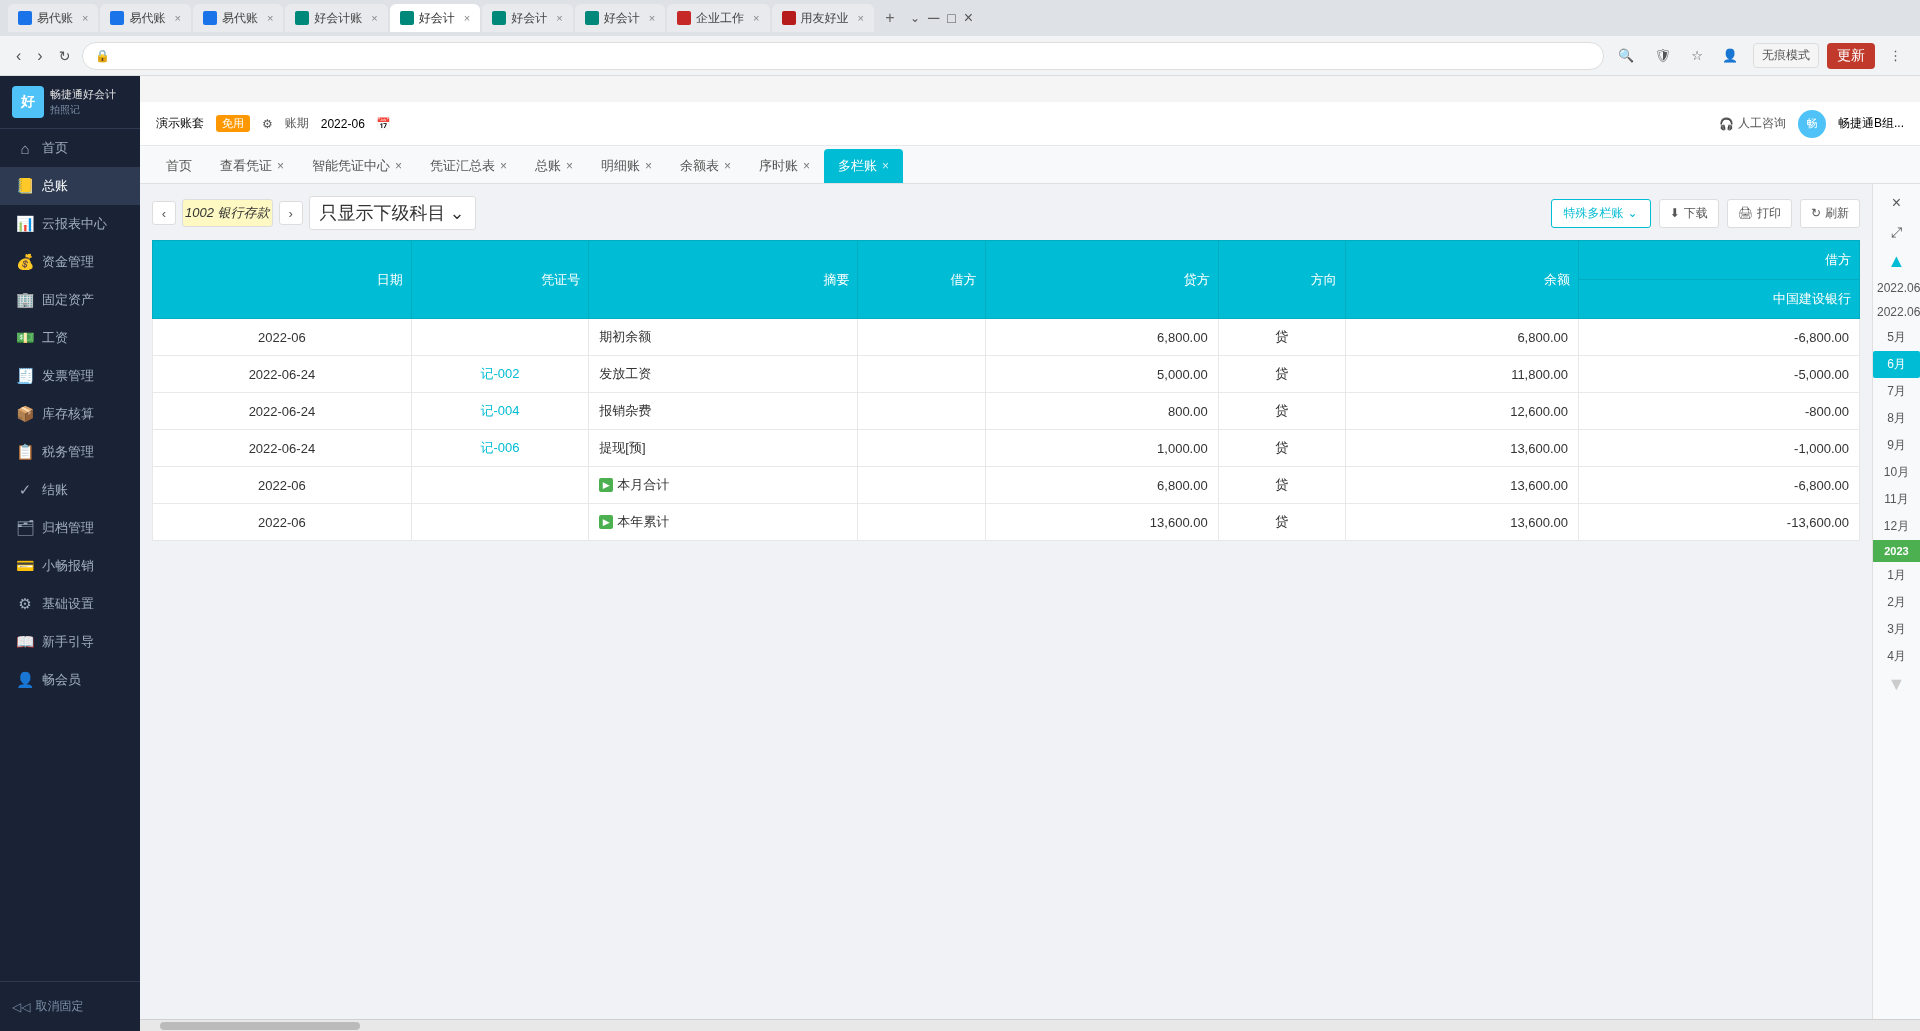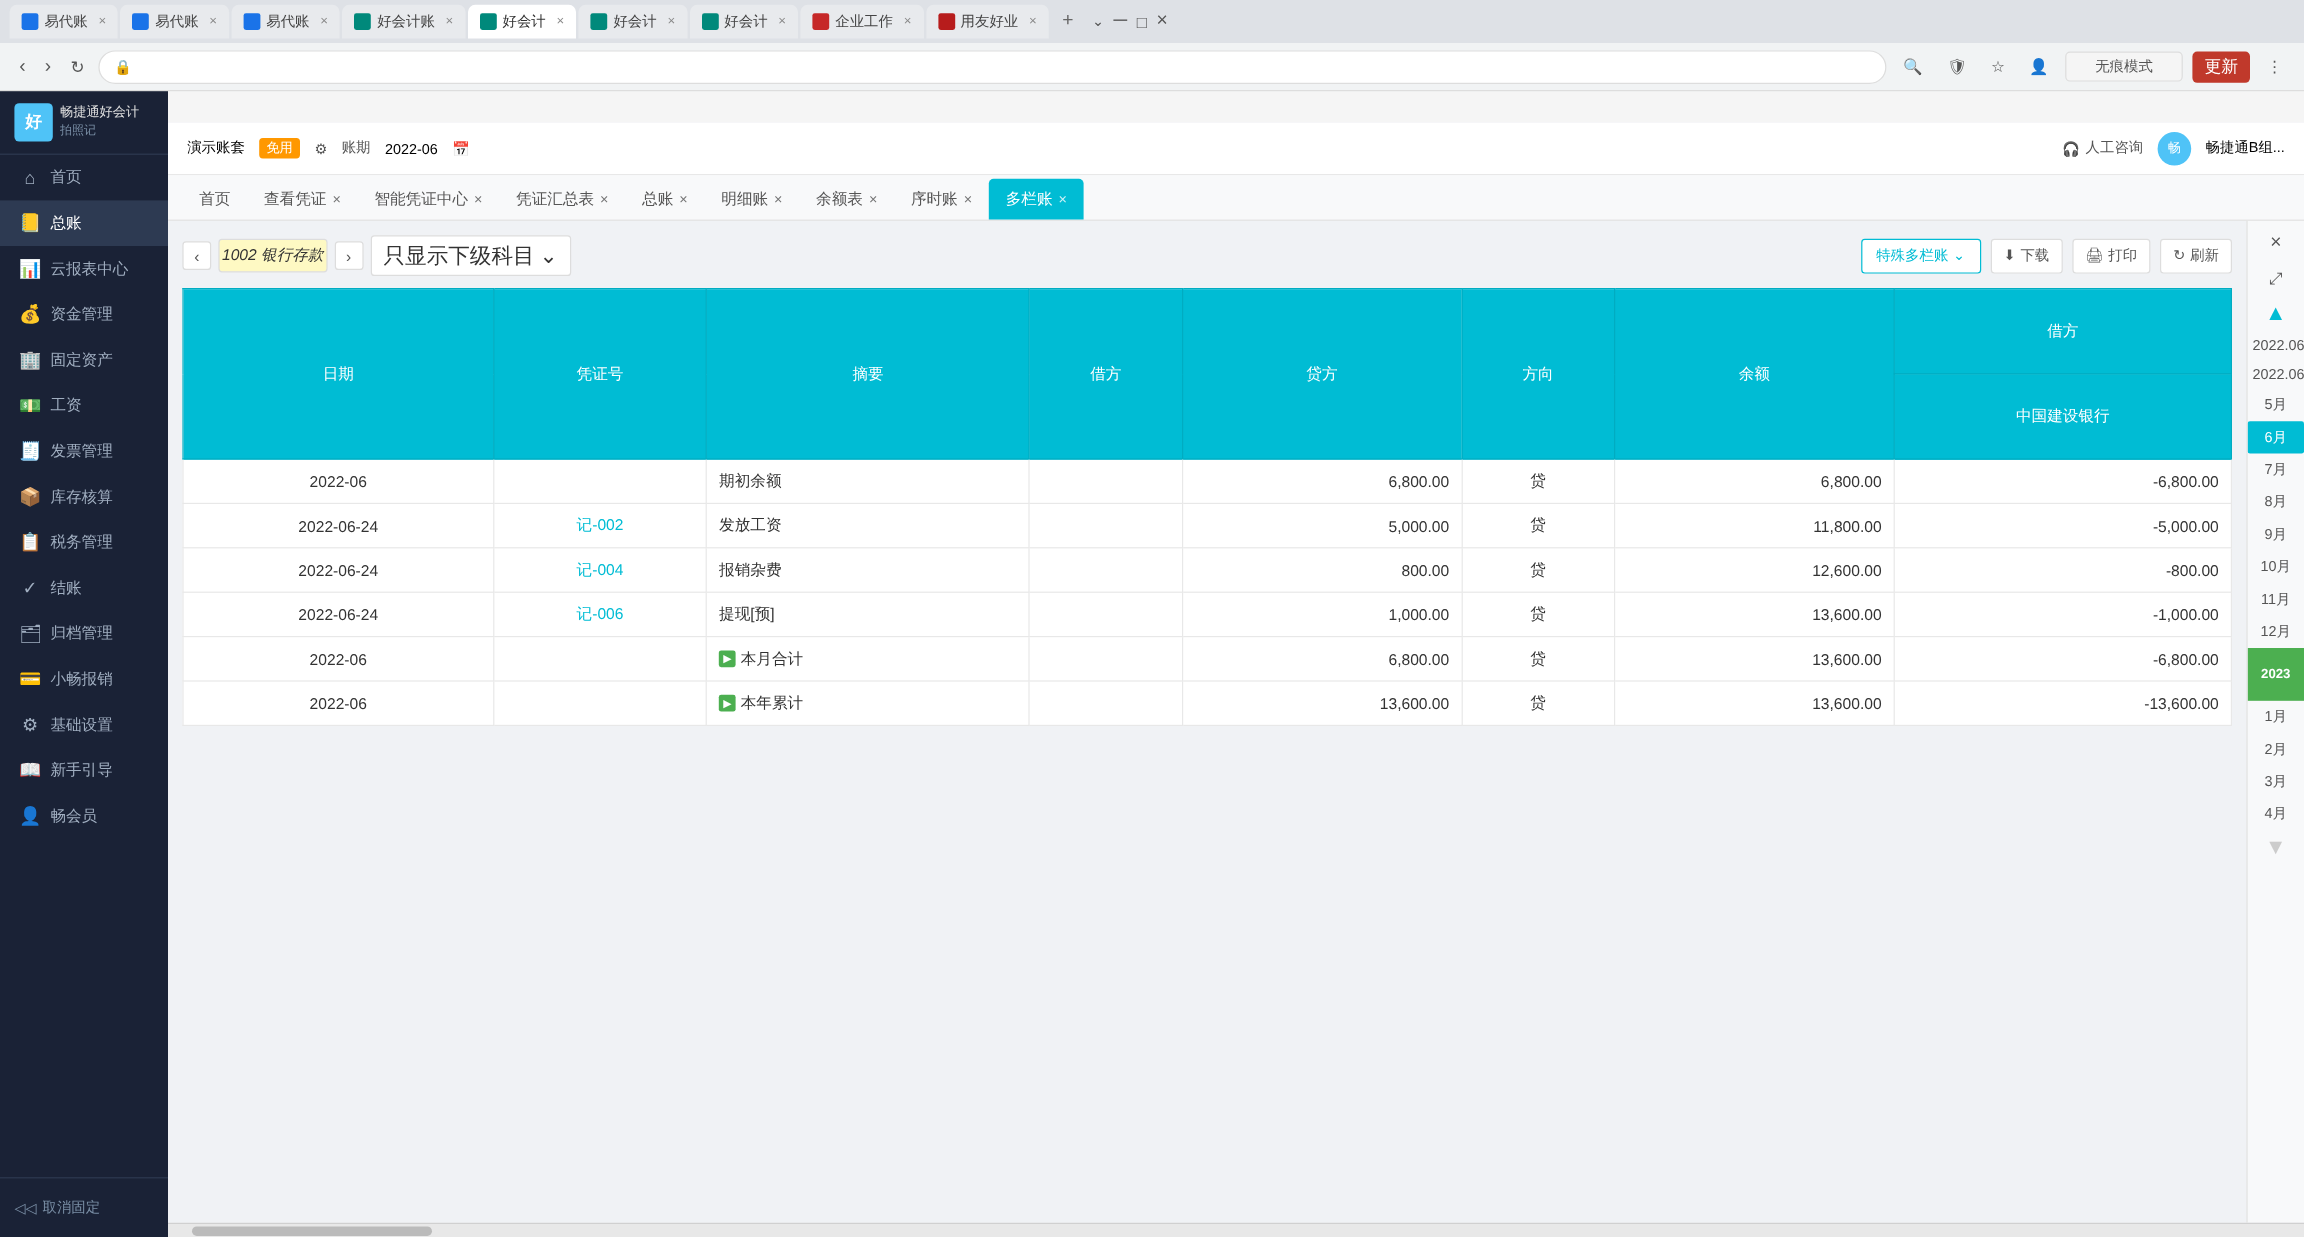--- a/index.html
+++ b/index.html
@@ -10,21 +10,21 @@
     .tab { display: flex; align-items: center; height: 28px; padding: 0 10px; border-radius: 6px 6px 0 0; font-size: 12px; gap: 5px; max-width: 140px; cursor: pointer; background: #e8eaed; color: #444; }
     .tab.active { background: #fff; color: #333; }
     .tab .tab-close { font-size: 11px; color: #888; cursor: pointer; margin-left: 4px; }
     .tab-add { width: 28px; height: 28px; display: flex; align-items: center; justify-content: center; cursor: pointer; color: #666; font-size: 16px; border-radius: 50%; }
 
     
     .address-bar { background: #f1f3f4; height: 40px; display: flex; align-items: center; padding: 0 12px; gap: 8px; border-bottom: 1px solid #ddd; }
     .nav-btn { color: #555; cursor: pointer; font-size: 16px; padding: 4px; border-radius: 50%; display: flex; align-items: center; justify-content: center; }
     .url-bar { flex: 1; background: #fff; border: 1px solid #ddd; border-radius: 20px; height: 28px; display: flex; align-items: center; padding: 0 12px; font-size: 12px; color: #333; }
     .browser-action { font-size: 13px; color: #555; cursor: pointer; padding: 0 6px; }
-    .wuhen-btn { background: #f5f5f5; border: 1px solid #ddd; border-radius: 4px; padding: 3px 24px; font-size: 12px; cursor: pointer; color: #555; }
+    .wuhen-btn { background: #f5f5f5; border: 1px solid #ddd; border-radius: 4px; padding: 3px 8px; font-size: 12px; cursor: pointer; color: #555; }
     .update-btn { background: #c0392b; color: white; border: none; border-radius: 4px; padding: 4px 10px; font-size: 14px; cursor: pointer; }
 
     
     .app-container { display: flex; height: calc(1031px - 76px); }
 
     
     .sidebar { width: 140px; background: #1a2236; color: #a0aec0; display: flex; flex-direction: column; flex-shrink: 0; }
     .sidebar-logo { padding: 10px 12px; display: flex; align-items: center; gap: 6px; border-bottom: 1px solid #2d3a52; }
     .logo-icon { width: 32px; height: 32px; background: #4fc3f7; border-radius: 4px; display: flex; align-items: center; justify-content: center; color: white; font-weight: bold; font-size: 14px; }
     .logo-text { font-size: 11px; color: #e0e0e0; line-height: 1.4; }
@@ -59,38 +59,38 @@
     .nav-arrow { width: 24px; height: 24px; border: 1px solid #ddd; background: #fff; border-radius: 3px; display: flex; align-items: center; justify-content: center; cursor: pointer; color: #555; font-size: 13px; }
     .account-label { font-size: 13px; color: #333; padding: 4px 2px; background: #fef9c3; border: 1px solid #ddd; border-radius: 3px; font-style: italic; }
     .sub-filter { display: flex; align-items: center; gap: 4px; background: #fff; border: 1px solid #ddd; border-radius: 3px; padding: 4px 10px; font-size: 18px; color: #333; cursor: pointer; }
     .toolbar-actions { display: flex; align-items: center; gap: 8px; }
     .special-btn { border: 1px solid #00bcd4; color: #00bcd4; background: #fff; padding: 5px 12px; border-radius: 3px; font-size: 12px; cursor: pointer; display: flex; align-items: center; gap: 4px; }
     .action-btn { display: flex; align-items: center; gap: 4px; padding: 5px 10px; font-size: 12px; color: #555; cursor: pointer; background: #fff; border: 1px solid #ddd; border-radius: 3px; }
 
     
     .ledger-table { width: 100%; border-collapse: collapse; background: #fff; }
     .ledger-table thead tr { background: #00bcd4; color: white; }
-    .ledger-table thead th { padding: 26px 8px; text-align: center; font-weight: normal; font-size: 13px; border: 1px solid #00acc1; white-space: nowrap; }
+    .ledger-table thead th { padding: 10px 8px; text-align: right; font-weight: normal; font-size: 13px; border: 1px solid #00acc1; white-space: nowrap; }
     .ledger-table thead th.sub-header { background: #00bcd4; }
     .ledger-table tbody tr { border-bottom: 1px solid #e8e8e8; }
     .ledger-table tbody td { padding: 9px 10px; font-size: 13px; color: #333; border: 1px solid #e8e8e8; }
     .ledger-table tbody td.number { text-align: right; }
     .ledger-table tbody td.center { text-align: center; }
     .voucher-link { color: #00bcd4; cursor: pointer; text-decoration: none; }
     .row-label { display: flex; align-items: center; gap: 4px; }
     .row-dot { width: 14px; height: 14px; background: #4caf50; border-radius: 2px; display: inline-flex; align-items: center; justify-content: center; color: white; font-size: 9px; flex-shrink: 0; }
 
     
     .right-panel { width: 48px; background: #f8f9fa; border-left: 1px solid #e0e0e0; display: flex; flex-direction: column; align-items: center; padding: 4px 0; flex-shrink: 0; }
     .panel-close { font-size: 16px; color: #555; cursor: pointer; padding: 6px; }
     .panel-expand { font-size: 14px; color: #555; cursor: pointer; padding: 6px; }
     .month-nav { display: flex; flex-direction: column; align-items: center; gap: 0; flex: 1; overflow: auto; width: 100%; }
     .month-item { width: 100%; text-align: center; padding: 5px 4px; font-size: 12px; color: #555; cursor: pointer; white-space: nowrap; }
     .month-item.active { background: #00bcd4; color: white; border-radius: 2px; }
-    .month-item.year-label { background: #4caf50; color: white; font-size: 11px; font-weight: bold; padding: 16px 4px; }
+    .month-item.year-label { background: #4caf50; color: white; font-size: 11px; font-weight: bold; padding: 5px 4px; }
     .scroll-up { font-size: 18px; color: #00bcd4; cursor: pointer; padding: 4px; }
     .scroll-down { font-size: 18px; color: #ccc; cursor: pointer; padding: 4px; }
 
     
     .scroll-bar-area { height: 12px; background: #e8e8e8; border-top: 1px solid #d0d0d0; position: relative; }
     .scroll-bar-thumb { height: 8px; background: #bbb; border-radius: 4px; position: absolute; top: 2px; left: 20px; width: 200px; cursor: pointer; }
 
     
     .unfix-btn { display: flex; align-items: center; gap: 5px; font-size: 12px; color: #7a8fa6; padding: 8px 12px; cursor: pointer; }
   </style>

